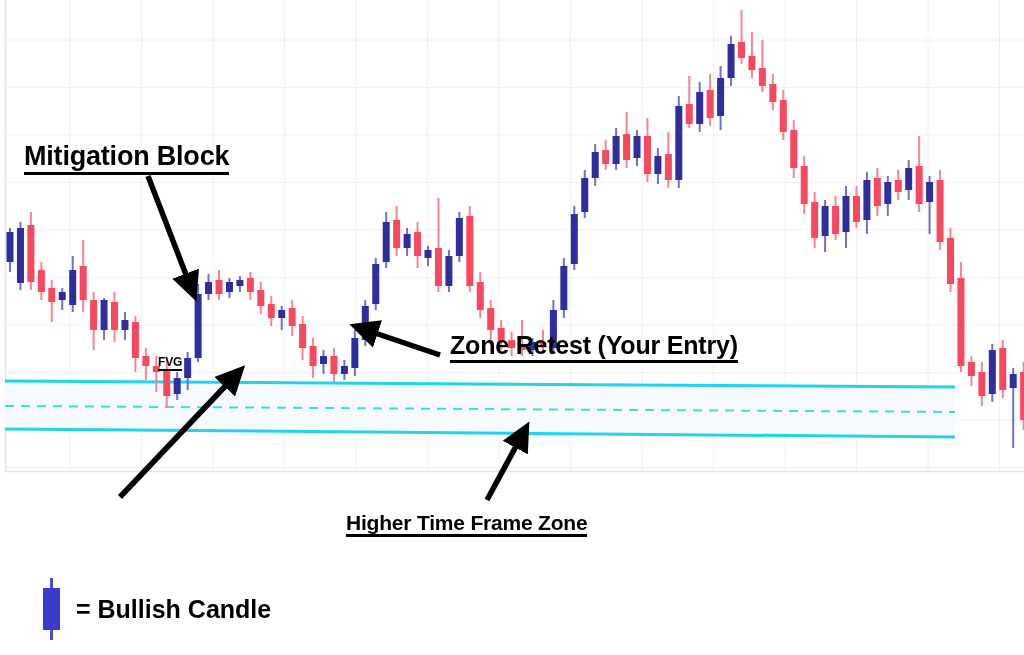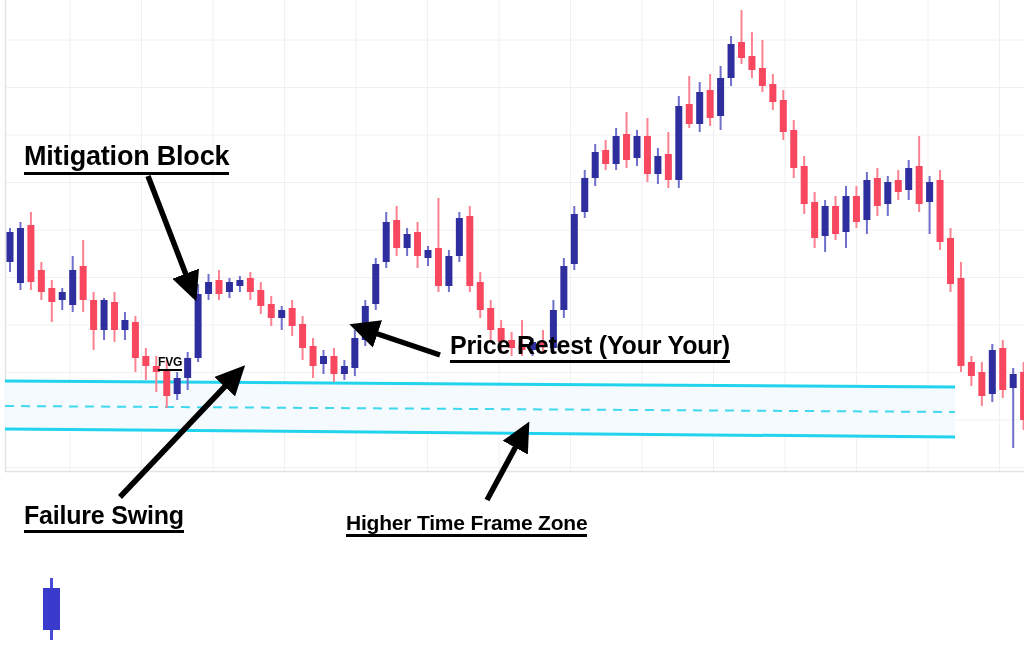--- a/index.html
+++ b/index.html
@@ -297,26 +297,26 @@
         <line x1="120" y1="497" x2="233" y2="378" stroke="#000000" stroke-width="5.5" stroke-linecap="butt" marker-end="url(#arrowhead)"></line>
         <line x1="440" y1="355" x2="366" y2="330" stroke="#000000" stroke-width="5.5" stroke-linecap="butt" marker-end="url(#arrowhead)"></line>
         <line x1="487" y1="500" x2="521" y2="437" stroke="#000000" stroke-width="5.5" stroke-linecap="butt" marker-end="url(#arrowhead)"></line>
       </g>
   </svg>
 
   <div class="anno-label" id="lbl-mitigation">Mitigation Block</div>
 
   <div class="anno-label" id="lbl-fvg">FVG</div>
 
-  <div class="anno-label" id="lbl-retest">Price Retest (Your Your)</div>
-
-  <div class="anno-label" id="lbl-failure">Failure Swing</div>
+  <div class="anno-label" id="lbl-retest">Zone Retest (Your Entry)</div>
+
 
   <div class="anno-label" id="lbl-htf">Higher Time Frame Zone</div>
 
   <div id="legend">
     <div id="legend-candle">
       <div class="wick"></div>
       <div class="body"></div>
     </div>
+    <div id="legend-text">= Bullish Candle</div>
   </div>
 
 </div>
 
 </body></html>

